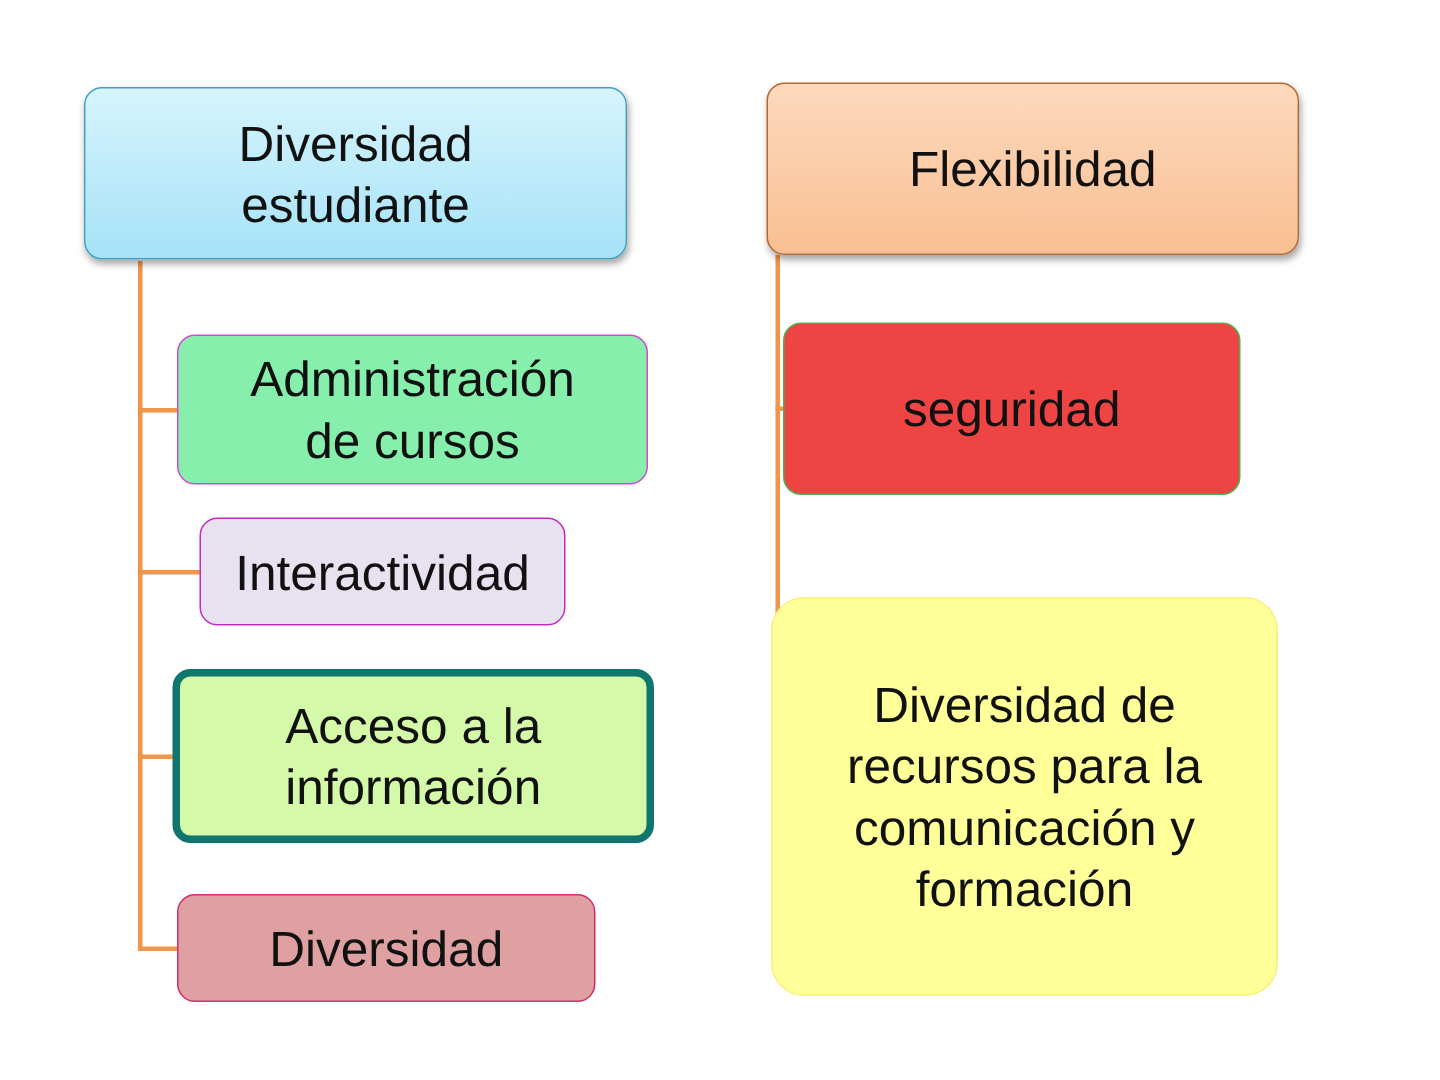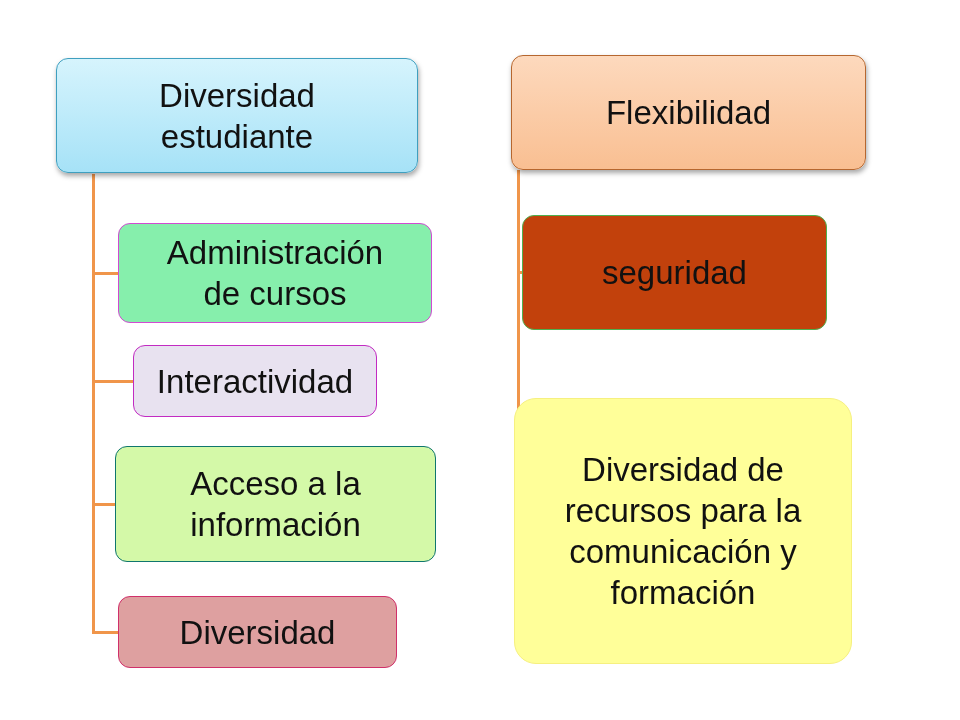--- a/index.html
+++ b/index.html
@@ -30,34 +30,34 @@
 
 <div class="node" style="left:118px; top:223px; width:314px; height:100px; background:#86efac; border:1px solid #d24ad2;">
   <span>Administración
 de cursos</span>
 </div>
 
 <div class="node" style="left:133px; top:345px; width:244px; height:72px; background:#e8e2f0; border:1px solid #c22bc2;">
   <span>Interactividad</span>
 </div>
 
-<div class="node" style="left:115px; top:446px; width:321px; height:116px; background:#d4f9a8; border:1px solid #0f766e;text-align:center;">
+<div class="node" style="left:115px; top:446px; width:321px; height:116px; background:#d4f9a8; border:5px solid #0f766e;text-align:center;">
   <span>Acceso a la
 información</span>
 </div>
 
 <div class="node" style="left:118px; top:596px; width:279px; height:72px; background:#dea0a0; border:1px solid #d0306a;">
   <span>Diversidad</span>
 </div>
 
 <div class="node head" style="left:483px; top:55px; width:355px; height:115px; background:linear-gradient(#fdd9bd,#f9bf92); border:1px solid #b6672f;margin-left:28px;">
   <span>Flexibilidad</span>
 </div>
 
-<div class="node" style="left:522px; top:215px; width:305px; height:115px; background:#c2410c; border:1px solid #4fb04f;">
+<div class="node" style="left:522px; top:215px; width:305px; height:115px; background:#ef4444; border:1px solid #4fb04f;">
   <span>seguridad</span>
 </div>
 
 <div class="node" style="left:514px; top:398px; width:338px; height:266px; background:#ffff99; border:1px solid #f6f080; border-radius:22px;">
   <span>Diversidad de
 recursos para la
 comunicación y
 formación</span>
 </div>
 

